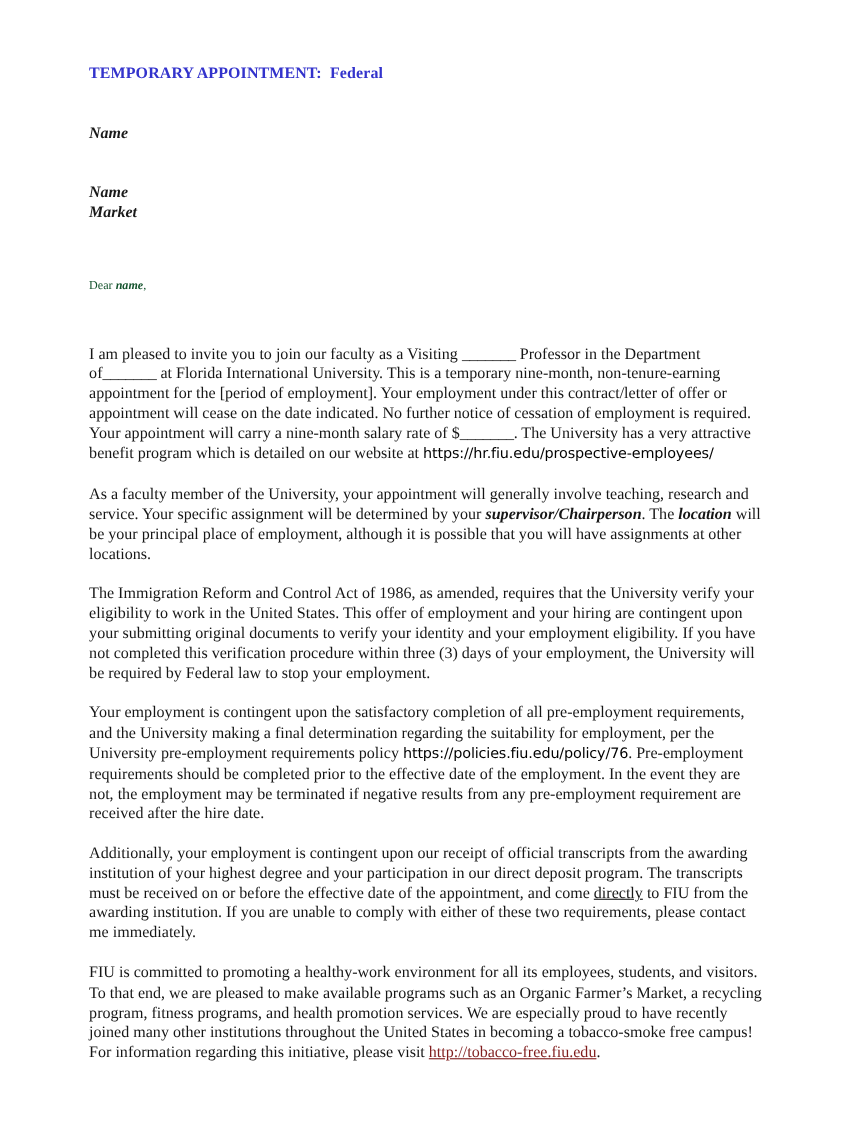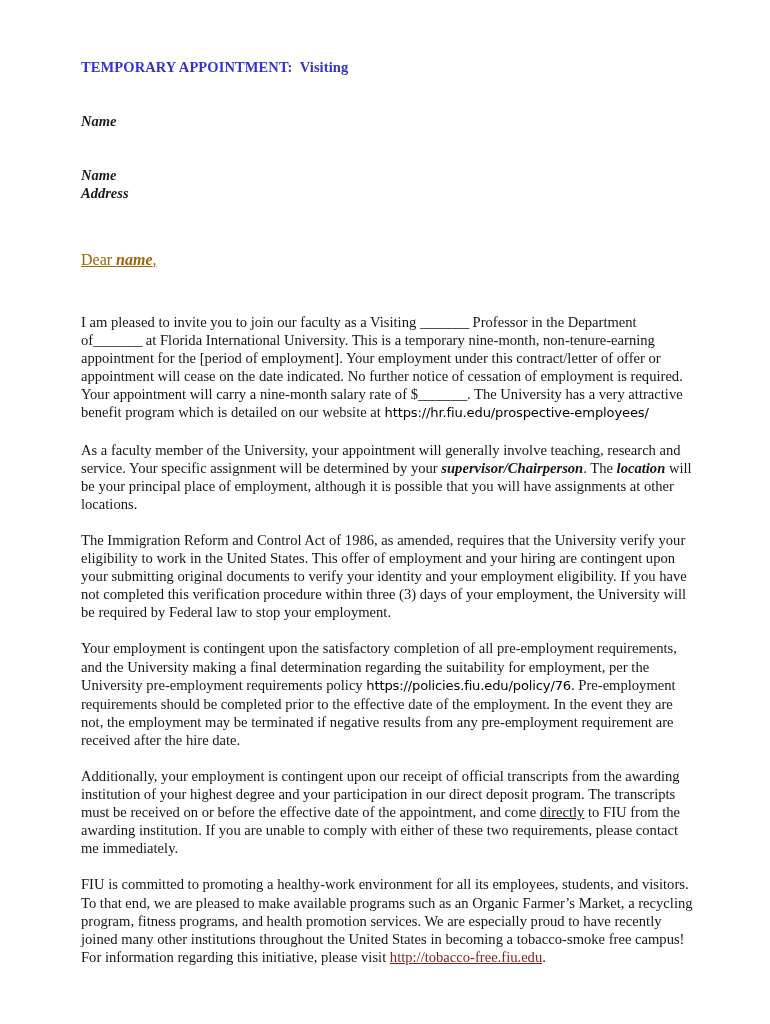--- a/index.html
+++ b/index.html
@@ -49,25 +49,24 @@
     font-style: italic;
     font-weight: bold;
     font-size: 14.5px;
     line-height: 18px;
     margin: 0;
     color: #1a1a1a;
   }
 
   .salutation {
     font-family: "Liberation Serif", serif;
-    font-size: 16px;
+    font-size: 11px;
     line-height: 18px;
     margin: 0;
-    color: #a16207;
-    text-decoration: underline;
+    color: #14532d;
   }
   .salutation .ital-b {
     font-style: italic;
     font-weight: bold;
   }
 
   p.body-par {
     font-family: "Liberation Serif", serif;
     font-size: 14.6px;
     line-height: 18.1px;
@@ -95,31 +94,31 @@
   }
 
   .par-gap { height: 18px; }
 </style>
 </head>
 <body>
 
 <div class="page">
   <div class="content">
 
-    <div class="doc-title">TEMPORARY APPOINTMENT:  Visiting</div>
+    <div class="doc-title">TEMPORARY APPOINTMENT:  Federal</div>
 
     <div class="spacer-lg"></div>
 
     <div class="field-line">Name</div>
 
     <div class="spacer-lg"></div>
 
     <div class="field-line">Name</div>
 
-    <div class="field-line">Address</div>
+    <div class="field-line">Market</div>
 
     <div style="height:49px"></div>
 
     <div class="salutation">
       <span>Dear </span><span class="ital-b">name</span><span>,</span>
     </div>
 
     <div style="height:44px"></div>
 
     <p class="body-par"><span>I am pleased to invite you to join our faculty as a Visiting </span><span class="blank">_______</span><span> Professor in the Department of</span><span class="blank">_______</span><span> at Florida International University. This is a temporary </span><span class="ital">nine-month</span><span>, non-tenure-earning appointment for the [</span><span class="ital">period of employment</span><span>].  Your employment under this contract/letter of offer or appointment will cease on the date indicated.  No further notice of cessation of employment is required.  Your appointment will carry a </span><span class="ital">nine-month</span><span> salary rate of $</span><span class="blank">_______</span><span>.  The University has a very attractive benefit program which is detailed on our website at </span><span class="url-sans">https://hr.fiu.edu/prospective-employees/</span></p>

